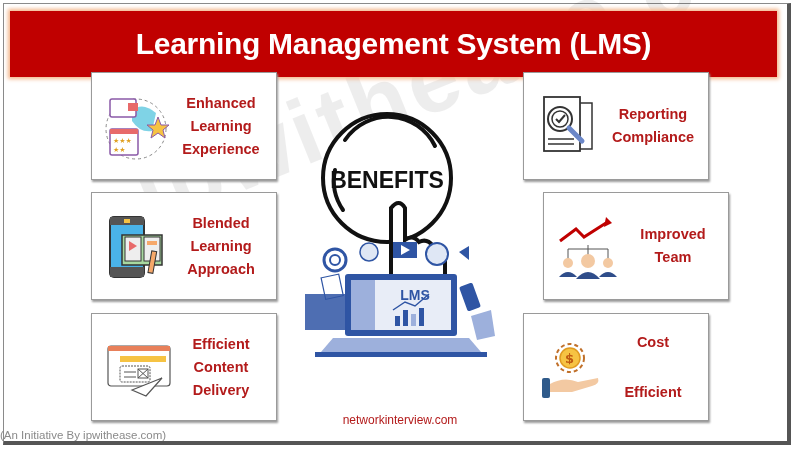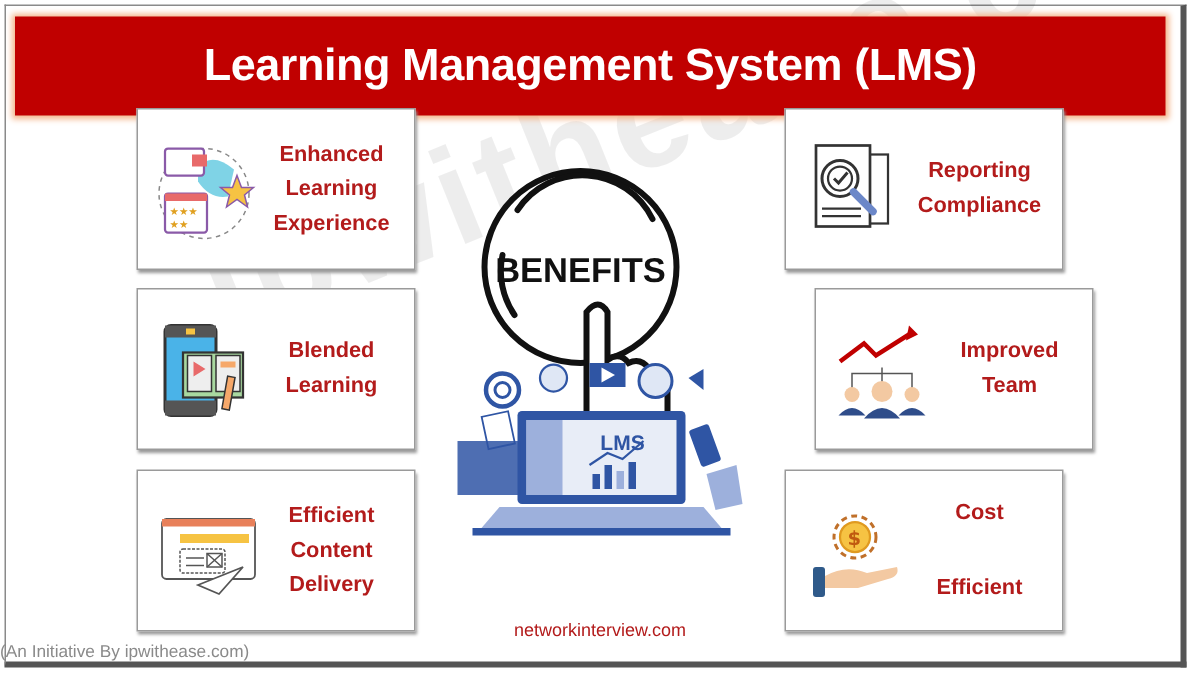--- a/index.html
+++ b/index.html
@@ -54,20 +54,21 @@
     <rect x="20" y="24" width="40" height="30" fill="#a8d8a0" stroke="#333" stroke-width="1.5"></rect>
     <rect x="23" y="26" width="16" height="24" fill="#eee" stroke="#333" stroke-width="1"></rect>
     <polygon points="27,30 35,35 27,40" fill="#e86a6a"></polygon>
     <rect x="42" y="26" width="16" height="24" fill="#eee" stroke="#333" stroke-width="1"></rect>
     <rect x="45" y="30" width="10" height="4" fill="#f6a86a"></rect>
     <rect x="48" y="40" width="5" height="22" fill="#f6a86a" stroke="#333" stroke-width="1" transform="rotate(10 50 50)"></rect>
   </svg>
   <div class="label">
     <div>Blended</div>
     <div>Learning</div>
+    <div>Approach</div>
   </div>
 </div>
 
 <div class="card" style="left:91px;top:313px;">
   <svg class="icon" viewBox="0 0 72 72">
     <rect x="6" y="14" width="62" height="40" rx="3" fill="#fff" stroke="#555" stroke-width="1.2"></rect>
     <rect x="6" y="14" width="62" height="5" fill="#e8805a"></rect>
     <rect x="18" y="24" width="46" height="6" fill="#f6c343"></rect>
     <rect x="18" y="34" width="30" height="16" rx="2" fill="#fff" stroke="#555" stroke-width="1" stroke-dasharray="2 1"></rect>
     <line x1="22" y1="40" x2="34" y2="40" stroke="#555"></line>

